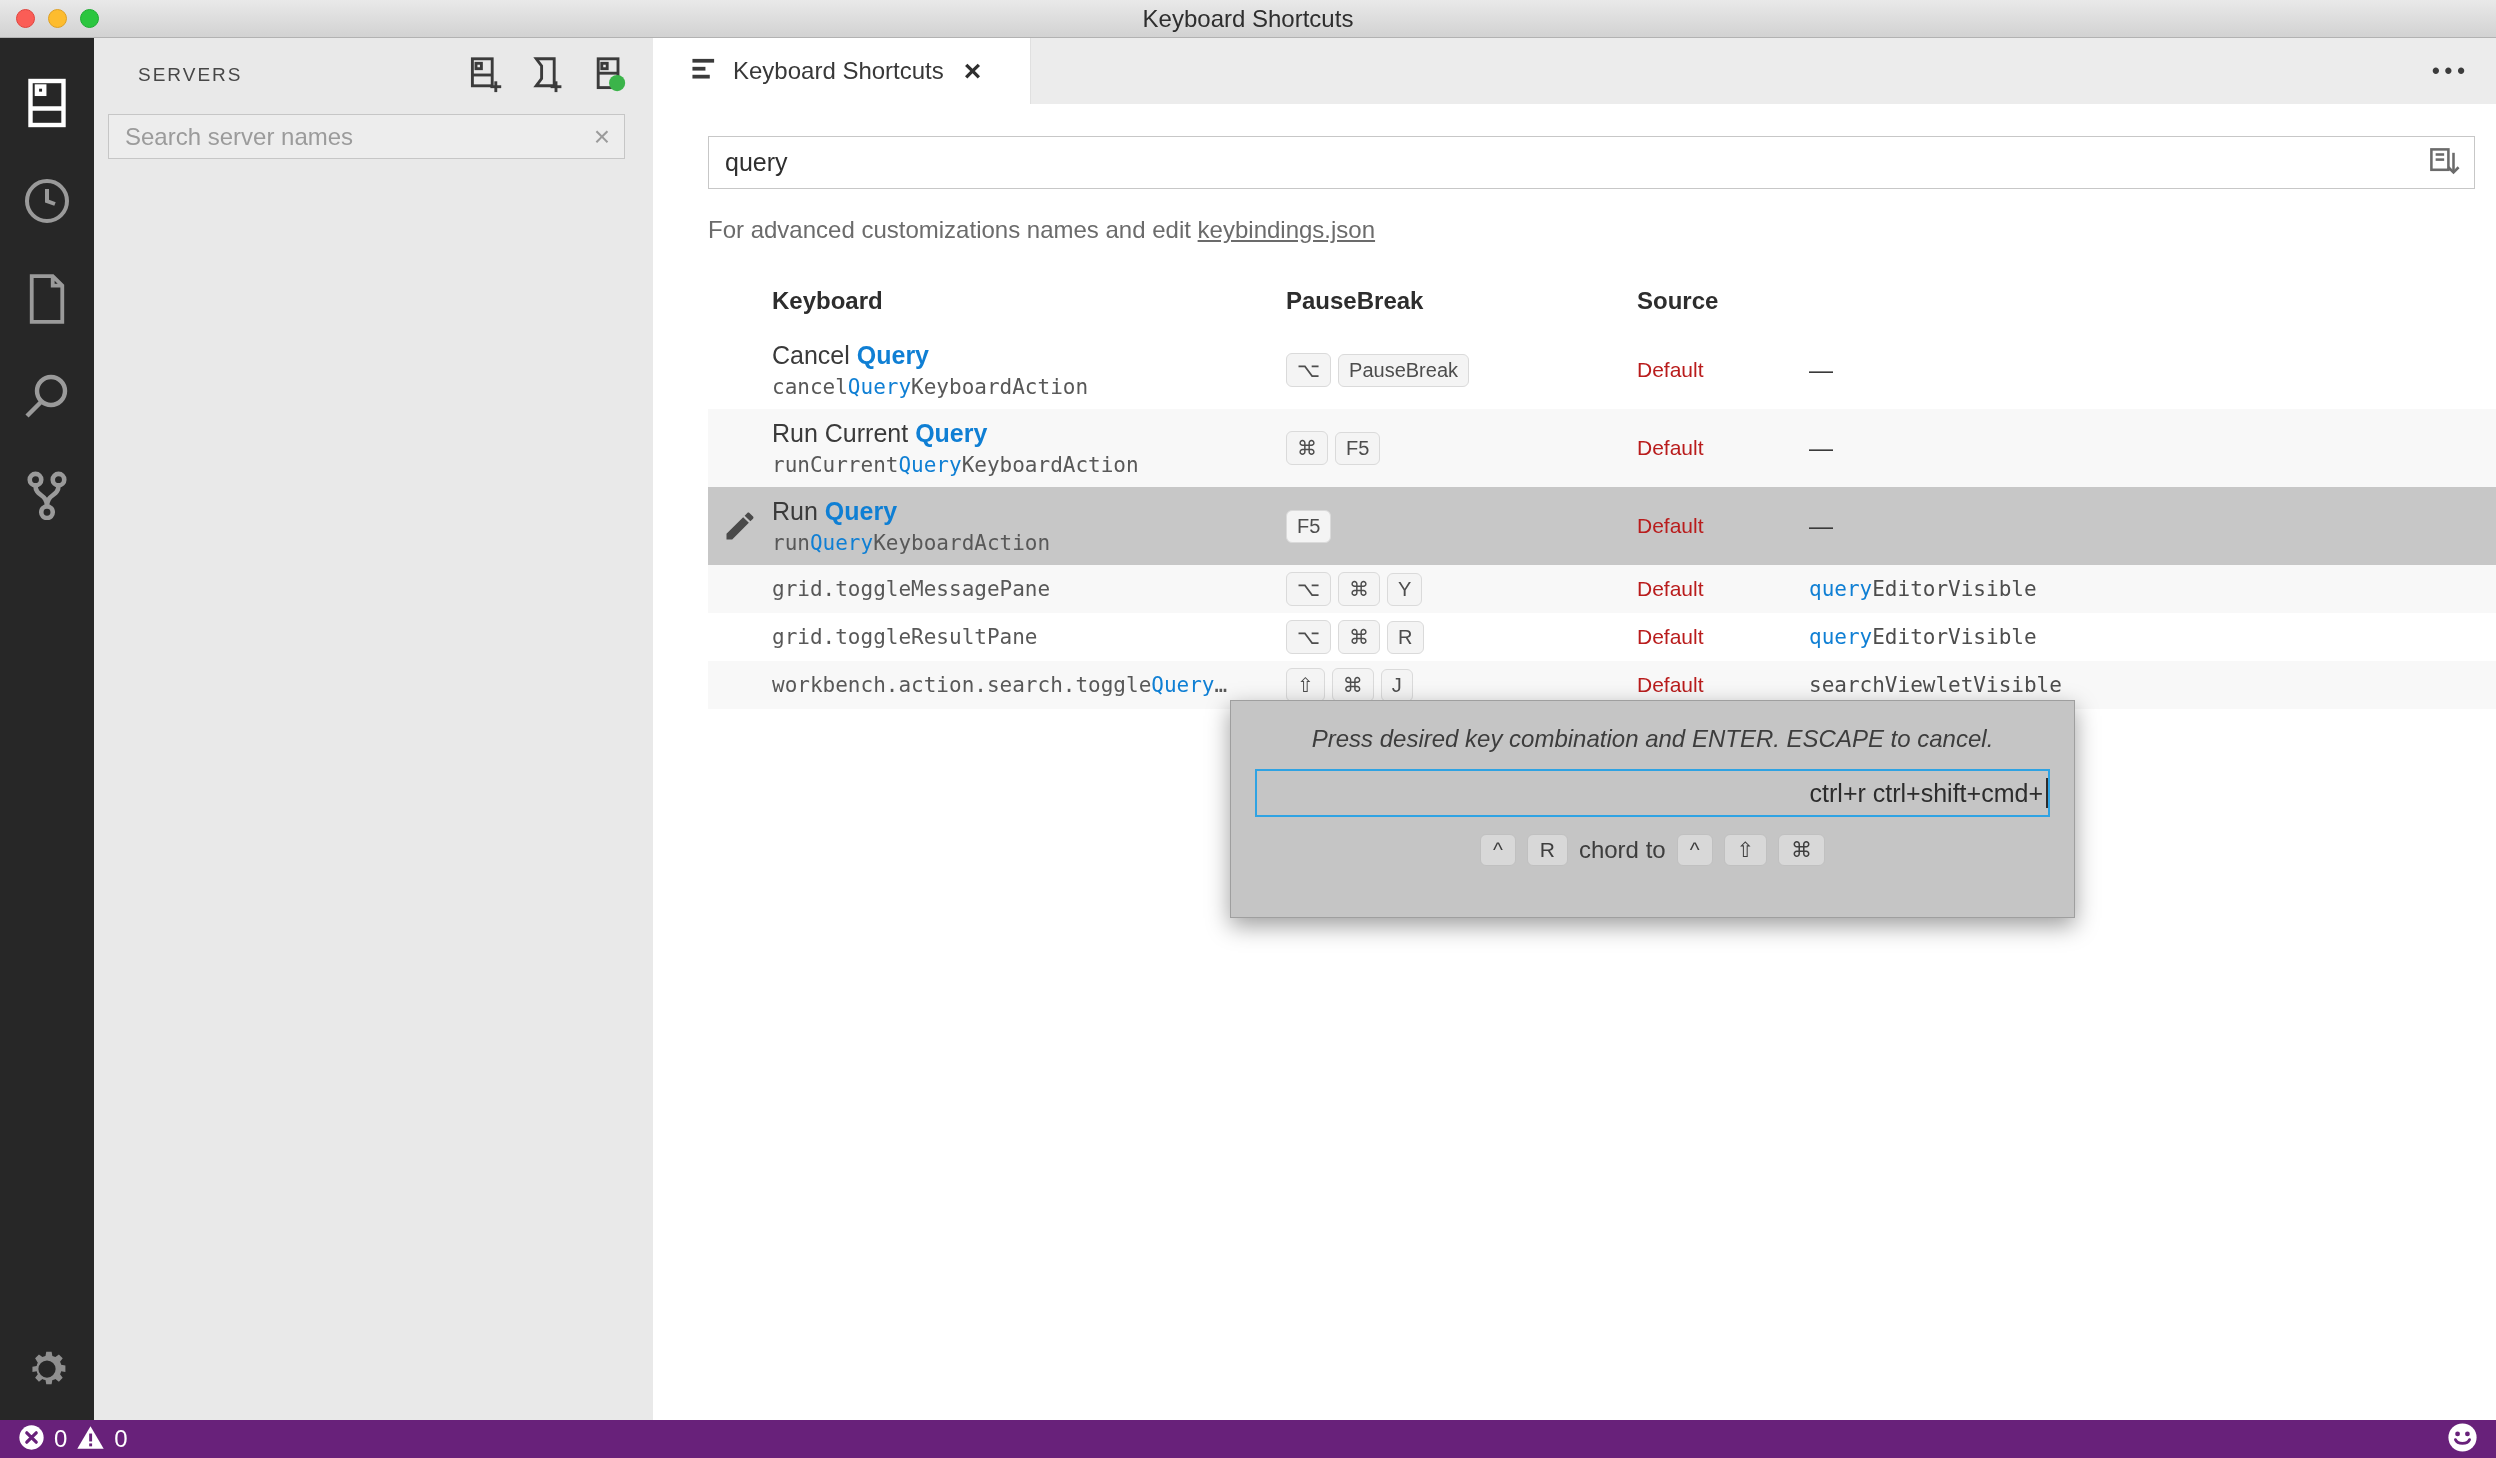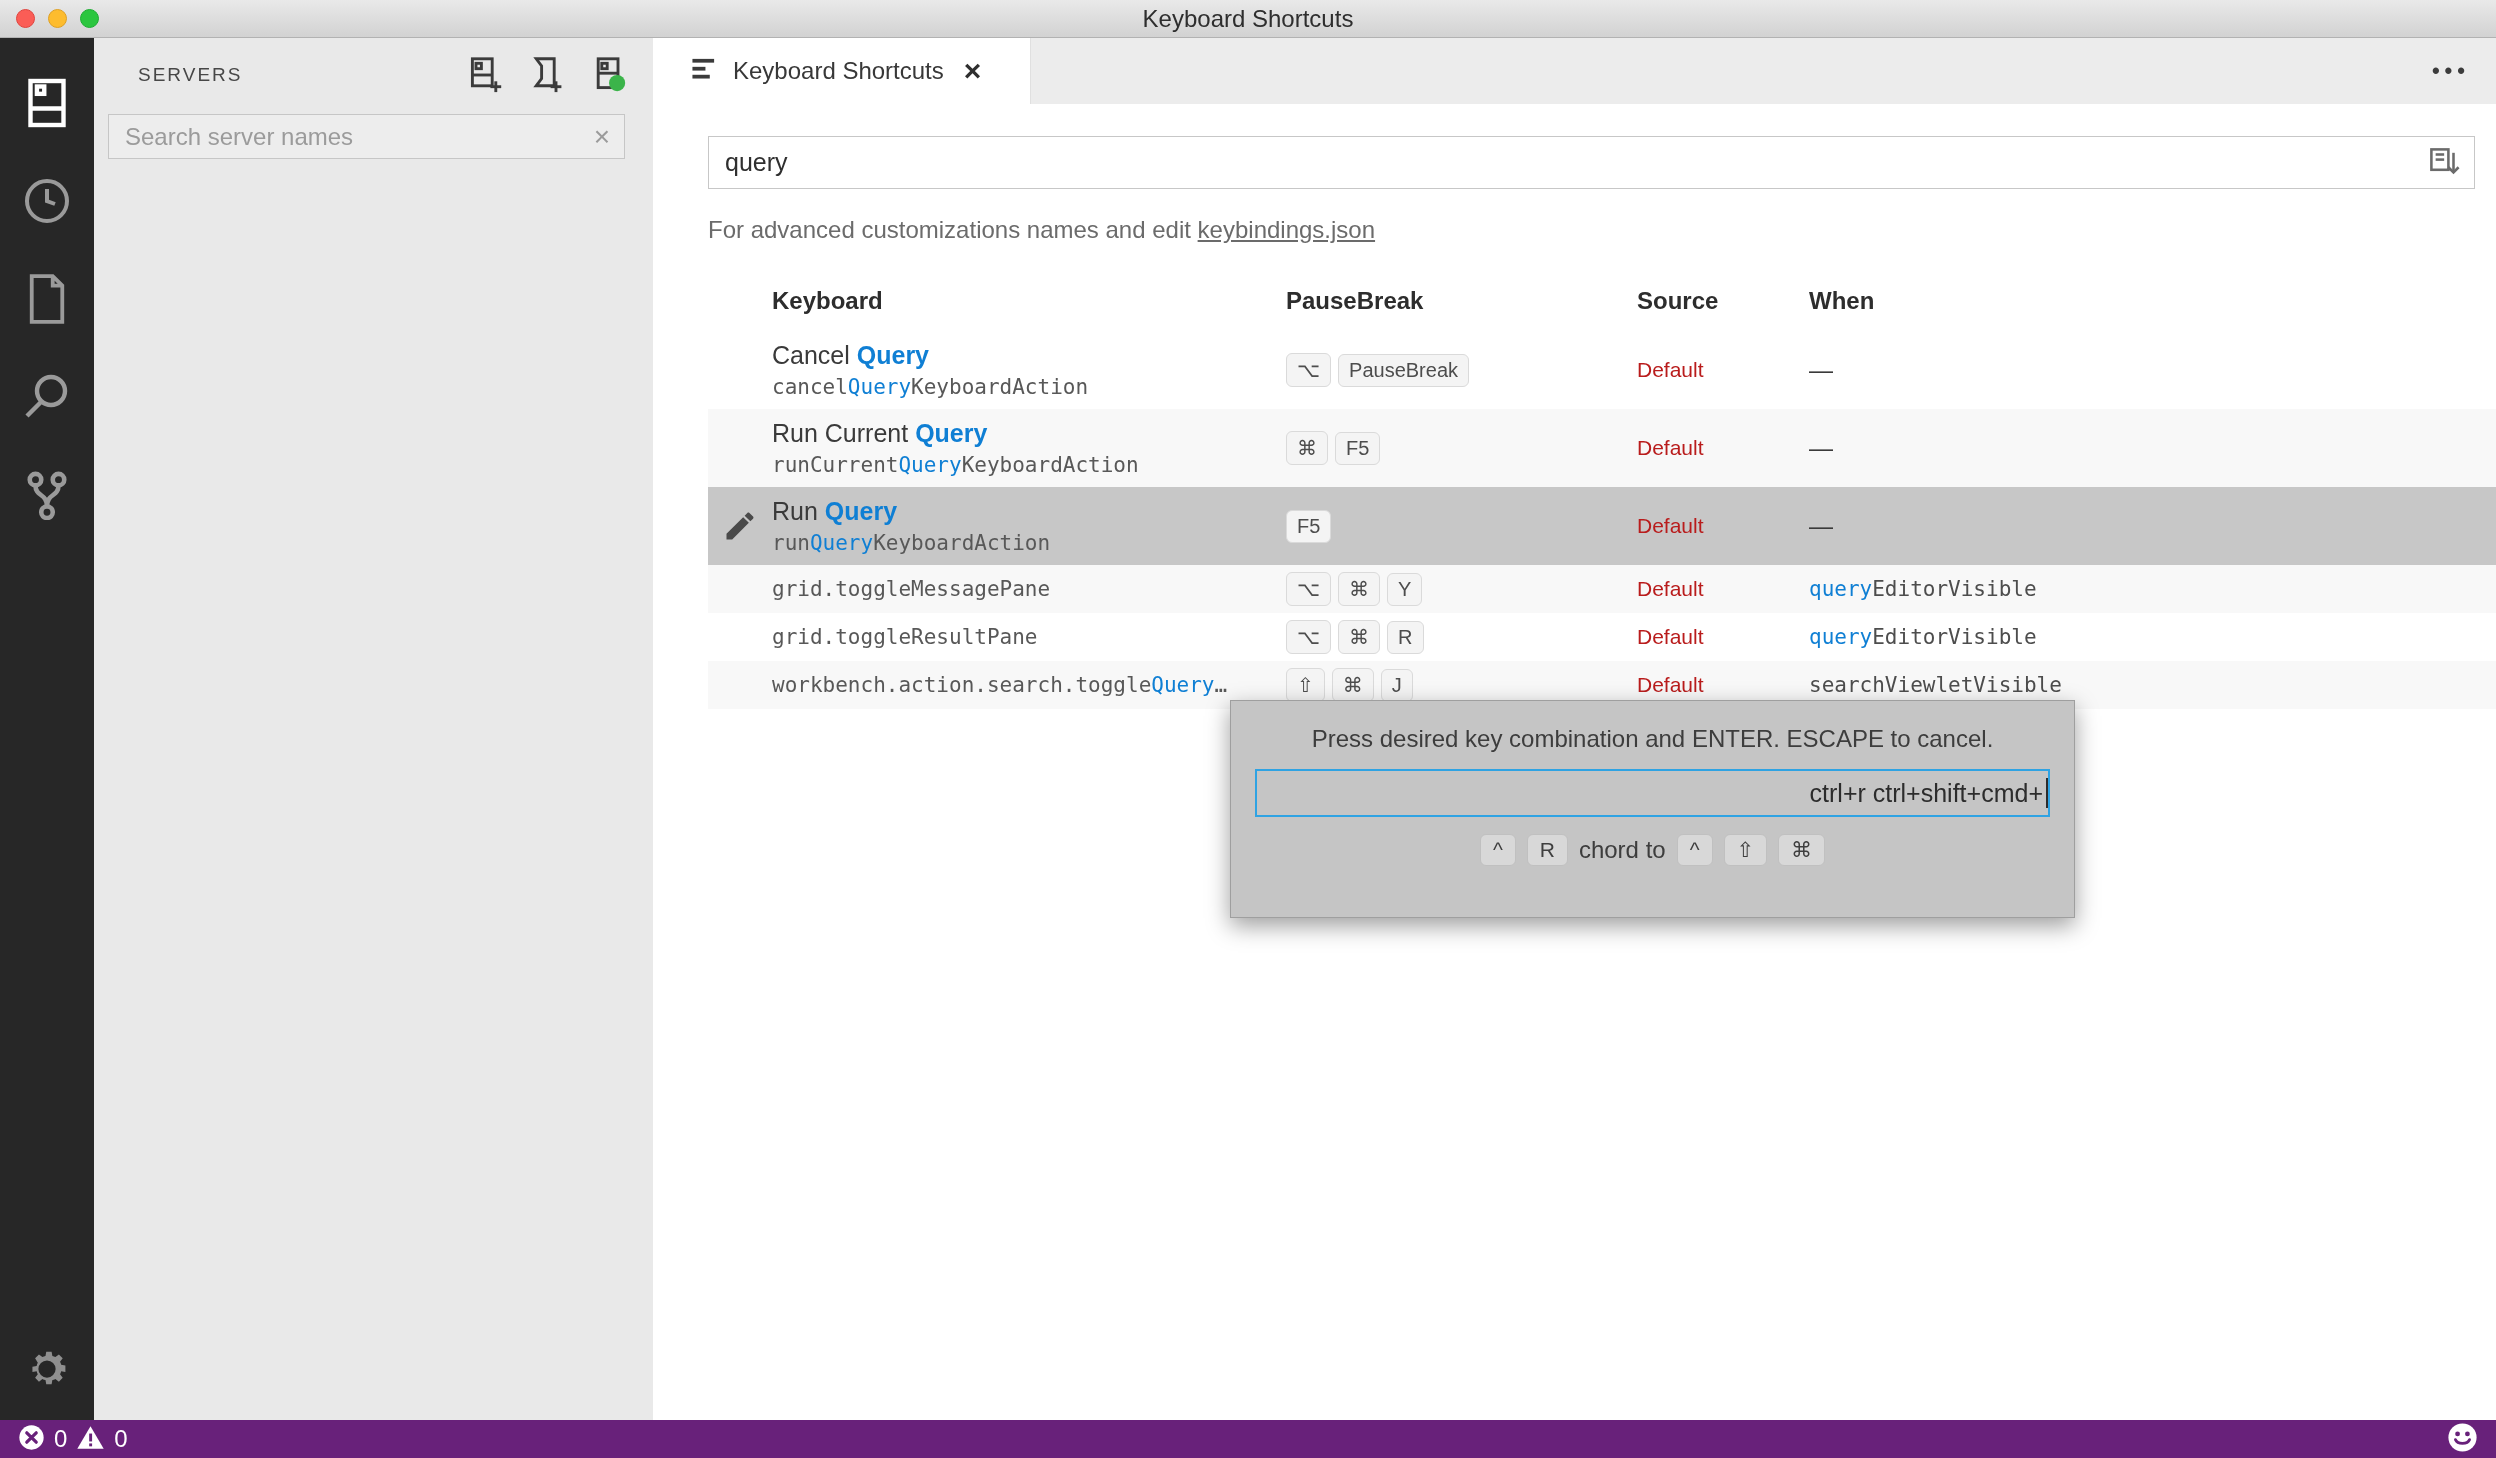--- a/index.html
+++ b/index.html
@@ -109,21 +109,21 @@
   .cell-when{font-size:24px;color:#3a3a3a;white-space:nowrap;overflow:hidden;}
   .cell-when.code{font-family:"DejaVu Sans Mono",monospace;font-size:21px;color:#4d4d4d;}
   .cell-when .hl{color:#0f7fd4;}
 
   
   .dialog{
     position:absolute;left:1230px;top:700px;width:845px;height:218px;box-sizing:border-box;
     background:#c5c5c5;border:1px solid #9f9f9f;
     box-shadow:0 8px 22px rgba(0,0,0,0.38);z-index:20;
   }
-  .dialog-msg{margin-top:24px;text-align:center;font-size:24px;color:#3d3d3d;}
+  .dialog-msg{margin-top:24px;text-align:center;font-size:24px;color:#3d3d3d;font-style:italic;}
   .dialog-input{
     margin:16px 24px 0 24px;height:48px;box-sizing:border-box;
     border:2px solid #2fa3e3;display:flex;align-items:center;justify-content:flex-end;
     font-size:25px;color:#2c2c2c;cursor:text;
   }
   .caret{display:inline-block;width:2px;height:30px;background:#2c2c2c;margin-left:3px;}
   .dialog-chord{margin-top:17px;display:flex;justify-content:center;align-items:center;gap:11px;
     font-size:24px;color:#3d3d3d;}
   .chord-key{
     background:#d8d8d8;border:1px solid #c0c0c0;border-radius:6px;
@@ -297,21 +297,20 @@
         <div class="kb-hint">
           <span>For advanced customizations names and edit </span><a class="kb-link">keybindings.json</a>
         </div>
 
         <div class="kb-table">
           <div class="kb-grid kb-header">
             <span></span>
             <span>Keyboard</span>
             <span>PauseBreak</span>
             <span>Source</span>
-            <span>When</span>
           </div>
           <div id="rows">
               <div class="kb-grid kb-row shade-white double">
                 <div class="cell-gutter"></div>
                 <div class="cell-cmd">
                   <div class="cmd-label"><span>Cancel </span><span class="hl">Query</span></div>
                   <div class="cmd-id"><span>cancel</span><span class="hl">Query</span><span>KeyboardAction</span></div>
                 </div>
                 <div class="cell-keys">
                   <span class="kb-key">⌥</span>

